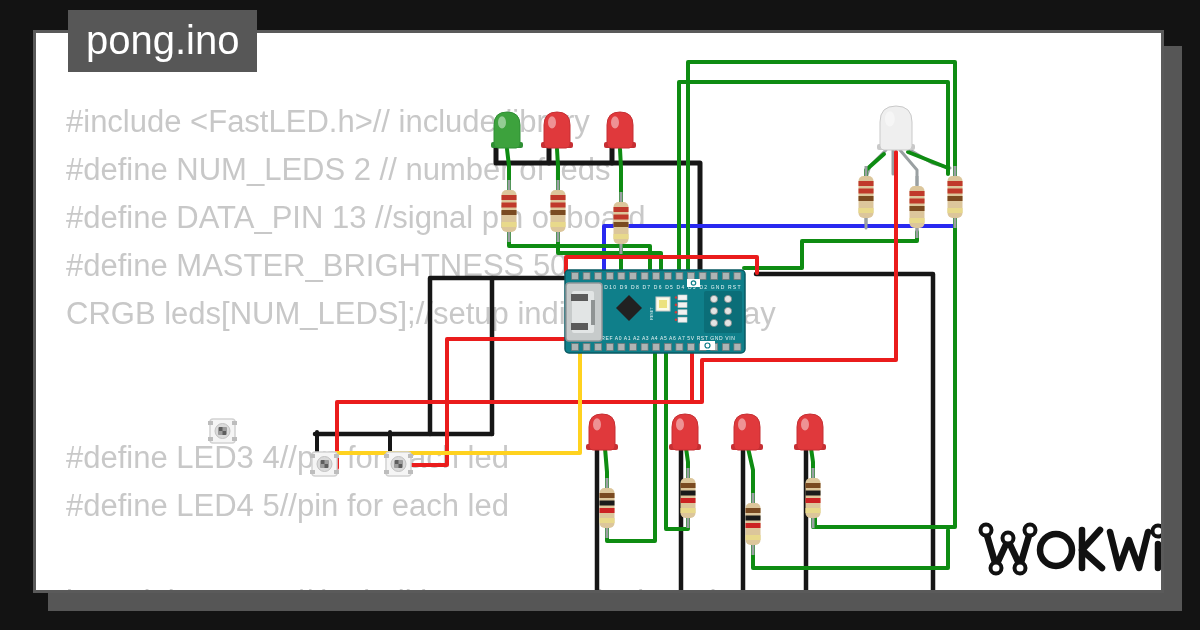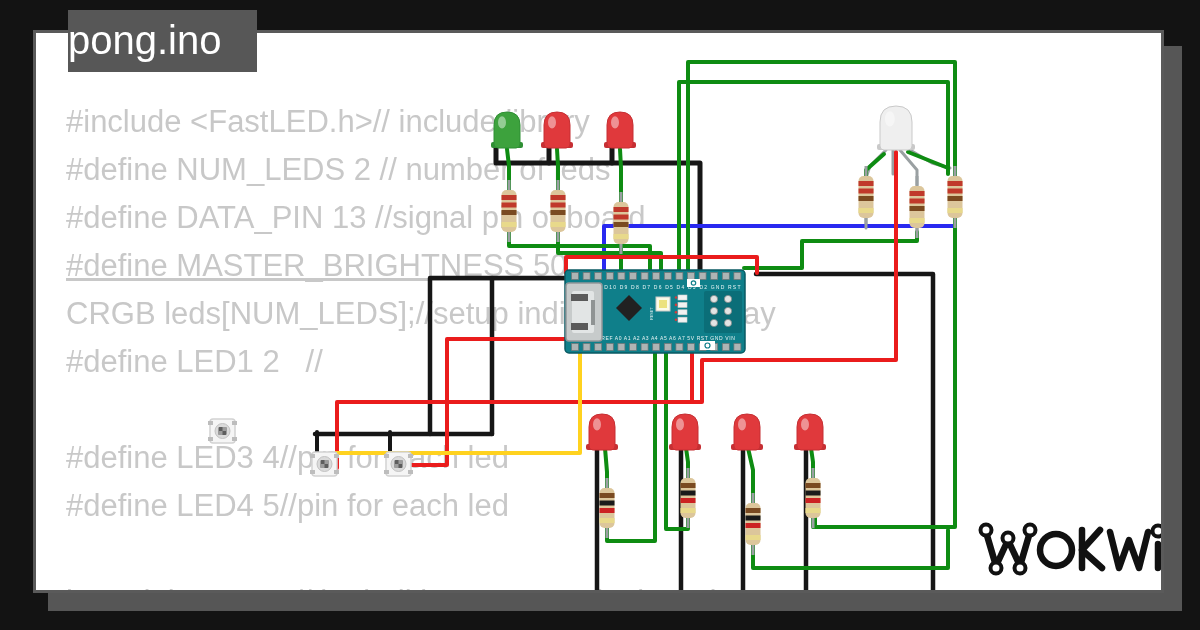--- a/index.html
+++ b/index.html
@@ -6,37 +6,36 @@
     background:#131313;font-family:"Liberation Sans",sans-serif;}
   #shadow{position:absolute;left:48px;top:46px;width:1134px;height:565px;background:#565656;}
   #panel{position:absolute;left:33px;top:30px;width:1131px;height:563px;box-sizing:border-box;
     background:#ffffff;border:3px solid #5a5a5a;overflow:hidden;}
   #stage{position:absolute;left:-36px;top:-33px;width:1200px;height:630px;}
   #code{position:absolute;left:0;top:0;width:1200px;height:630px;z-index:1;}
   #code .code-line{position:absolute;left:66px;white-space:pre;font-size:31px;
     color:#c8c8c8;font-family:"Liberation Sans",sans-serif;}
   #circuit{position:absolute;left:0;top:0;z-index:2;}
   #title-chip{position:absolute;left:68px;top:10px;width:189px;height:62px;background:#575757;
-    color:#ffffff;font-size:40px;line-height:60px;box-sizing:border-box;z-index:5;}
+    color:#ffffff;font-size:40px;line-height:60px;padding-left:18px;box-sizing:border-box;z-index:5;}
   #logo{position:absolute;left:972px;top:516px;width:192px;height:64px;z-index:3;}
 </style>
 </head>
 <body>
 
 <div id="shadow"></div>
 
 <div id="panel">
   <div id="stage">
     <div id="code">
         <div class="code-line" style="top: 104px;">#include &lt;FastLED.h&gt;// include library</div>
         <div class="code-line" style="top: 152px;">#define NUM_LEDS 2 // number of leds</div>
         <div class="code-line" style="top: 200px;">#define DATA_PIN 13 //signal pin of board</div>
-        <div class="code-line" style="top: 248px; text-decoration: underline;">#define MASTER_BRIGHTNESS 50</div>
+        <div class="code-line" style="top: 248px;">#define MASTER_BRIGHTNESS 50</div>
         <div class="code-line" style="top: 296px;">CRGB leds[NUM_LEDS];//setup individual led array</div>
-        <div class="code-line" style="top: 344px;">#define LED1 2   //</div>
         <div class="code-line" style="top: 440px;">#define LED3 4//pin for each led</div>
         <div class="code-line" style="top: 488px; text-align: right;">#define LED4 5//pin for each led</div>
         <div class="code-line" style="top: 584px;">long delay = 14; //the ball bounce rate for board LED</div>
       </div>
     <svg id="circuit" width="1200" height="630" viewBox="0 0 1200 630">
         <polyline points="886,150 870,166 866,178" fill="none" stroke="#9aa0a2" stroke-width="3" stroke-linecap="round" stroke-linejoin="round"></polyline>
         <polyline points="893,150 893,174" fill="none" stroke="#9aa0a2" stroke-width="3" stroke-linecap="round" stroke-linejoin="round"></polyline>
         <polyline points="900,150 917,170 917,185" fill="none" stroke="#9aa0a2" stroke-width="3" stroke-linecap="round" stroke-linejoin="round"></polyline>
         <polyline points="905,147 932,163 950,168" fill="none" stroke="#9aa0a2" stroke-width="3" stroke-linecap="round" stroke-linejoin="round"></polyline>
         <polyline points="866,215 866,228" fill="none" stroke="#9aa0a2" stroke-width="3" stroke-linecap="round" stroke-linejoin="round"></polyline>

